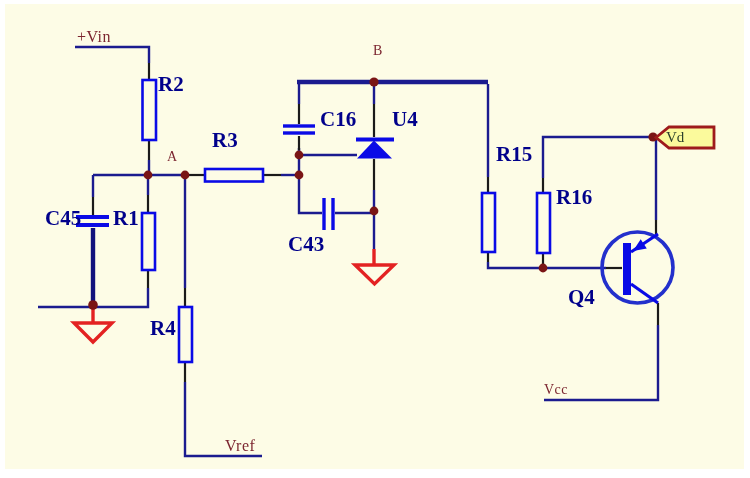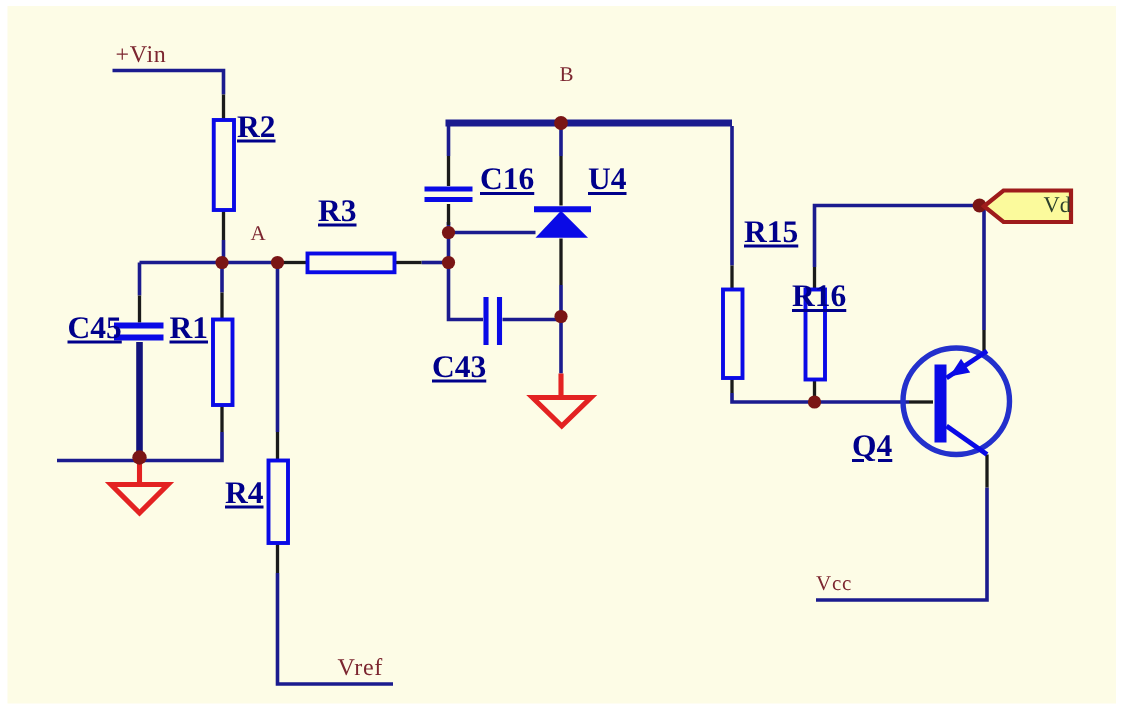--- a/index.html
+++ b/index.html
@@ -19,25 +19,25 @@
   .comp{stroke:var(--component,#0a0ae6);stroke-width:2.6;fill:none;}
   .plate{stroke:var(--component,#0a0ae6);stroke-width:4;fill:none;}
   .plate-thin{stroke:var(--component,#0a0ae6);stroke-width:3.4;fill:none;}
   .solid{fill:var(--component,#0a0ae6);stroke:none;}
   .tline{stroke:var(--component,#0a0ae6);stroke-width:3.2;fill:none;}
   .tcircle{stroke:var(--transistor,#2330cc);stroke-width:3.6;fill:none;}
   .gnd{stroke:var(--ground,#e32222);stroke-width:3.4;fill:none;stroke-linejoin:miter;}
   .dot{fill:var(--junction,#7a1515);stroke:none;}
   .tag{fill:var(--tag-fill,#fbfa9c);stroke:var(--tag-border,#9e1b1b);stroke-width:2.8;stroke-linejoin:miter;}
   .lbl{position:absolute;white-space:nowrap;line-height:1;}
-  .ref{font-weight:bold;font-size:21px;color:var(--ref-label,#00008b);text-decoration:underline;}
+  .ref{font-weight:bold;font-size:21px;color:var(--ref-label,#00008b);}
   .net{font-size:15px;color:var(--net-label,#7c2630);letter-spacing:.5px;}
   .net-sm{font-size:14px;}
   .net-lg{font-size:16px;}
-  .tagtext{position:absolute;left:666px;top:129px;width:48px;text-align:right;
+  .tagtext{position:absolute;left:666px;top:129px;width:48px;text-align:left;
     font-size:15px;color:var(--tag-text,#2c402c);}
 </style>
 </head>
 <body>
 
 <div id="stage">
   <div id="sheet"></div>
 
   <svg width="750" height="478" viewBox="0 0 750 478">
 
@@ -156,15 +156,15 @@
 
   <div class="lbl ref" style="left:158px;top:74px">R2</div>
   <div class="lbl ref" style="left:212px;top:130px">R3</div>
   <div class="lbl ref" style="left:320px;top:109px">C16</div>
   <div class="lbl ref" style="left:392px;top:109px">U4</div>
   <div class="lbl ref" style="left:45px;top:208px">C45</div>
   <div class="lbl ref" style="left:113px;top:208px">R1</div>
   <div class="lbl ref" style="left:150px;top:318px">R4</div>
   <div class="lbl ref" style="left:288px;top:234px">C43</div>
   <div class="lbl ref" style="left:496px;top:144px">R15</div>
-  <div class="lbl ref" style="left:528px;top:187px">R16</div>
+  <div class="lbl ref" style="left:556px;top:187px">R16</div>
   <div class="lbl ref" style="left:568px;top:287px">Q4</div>
 </div>
 
 </body></html>

